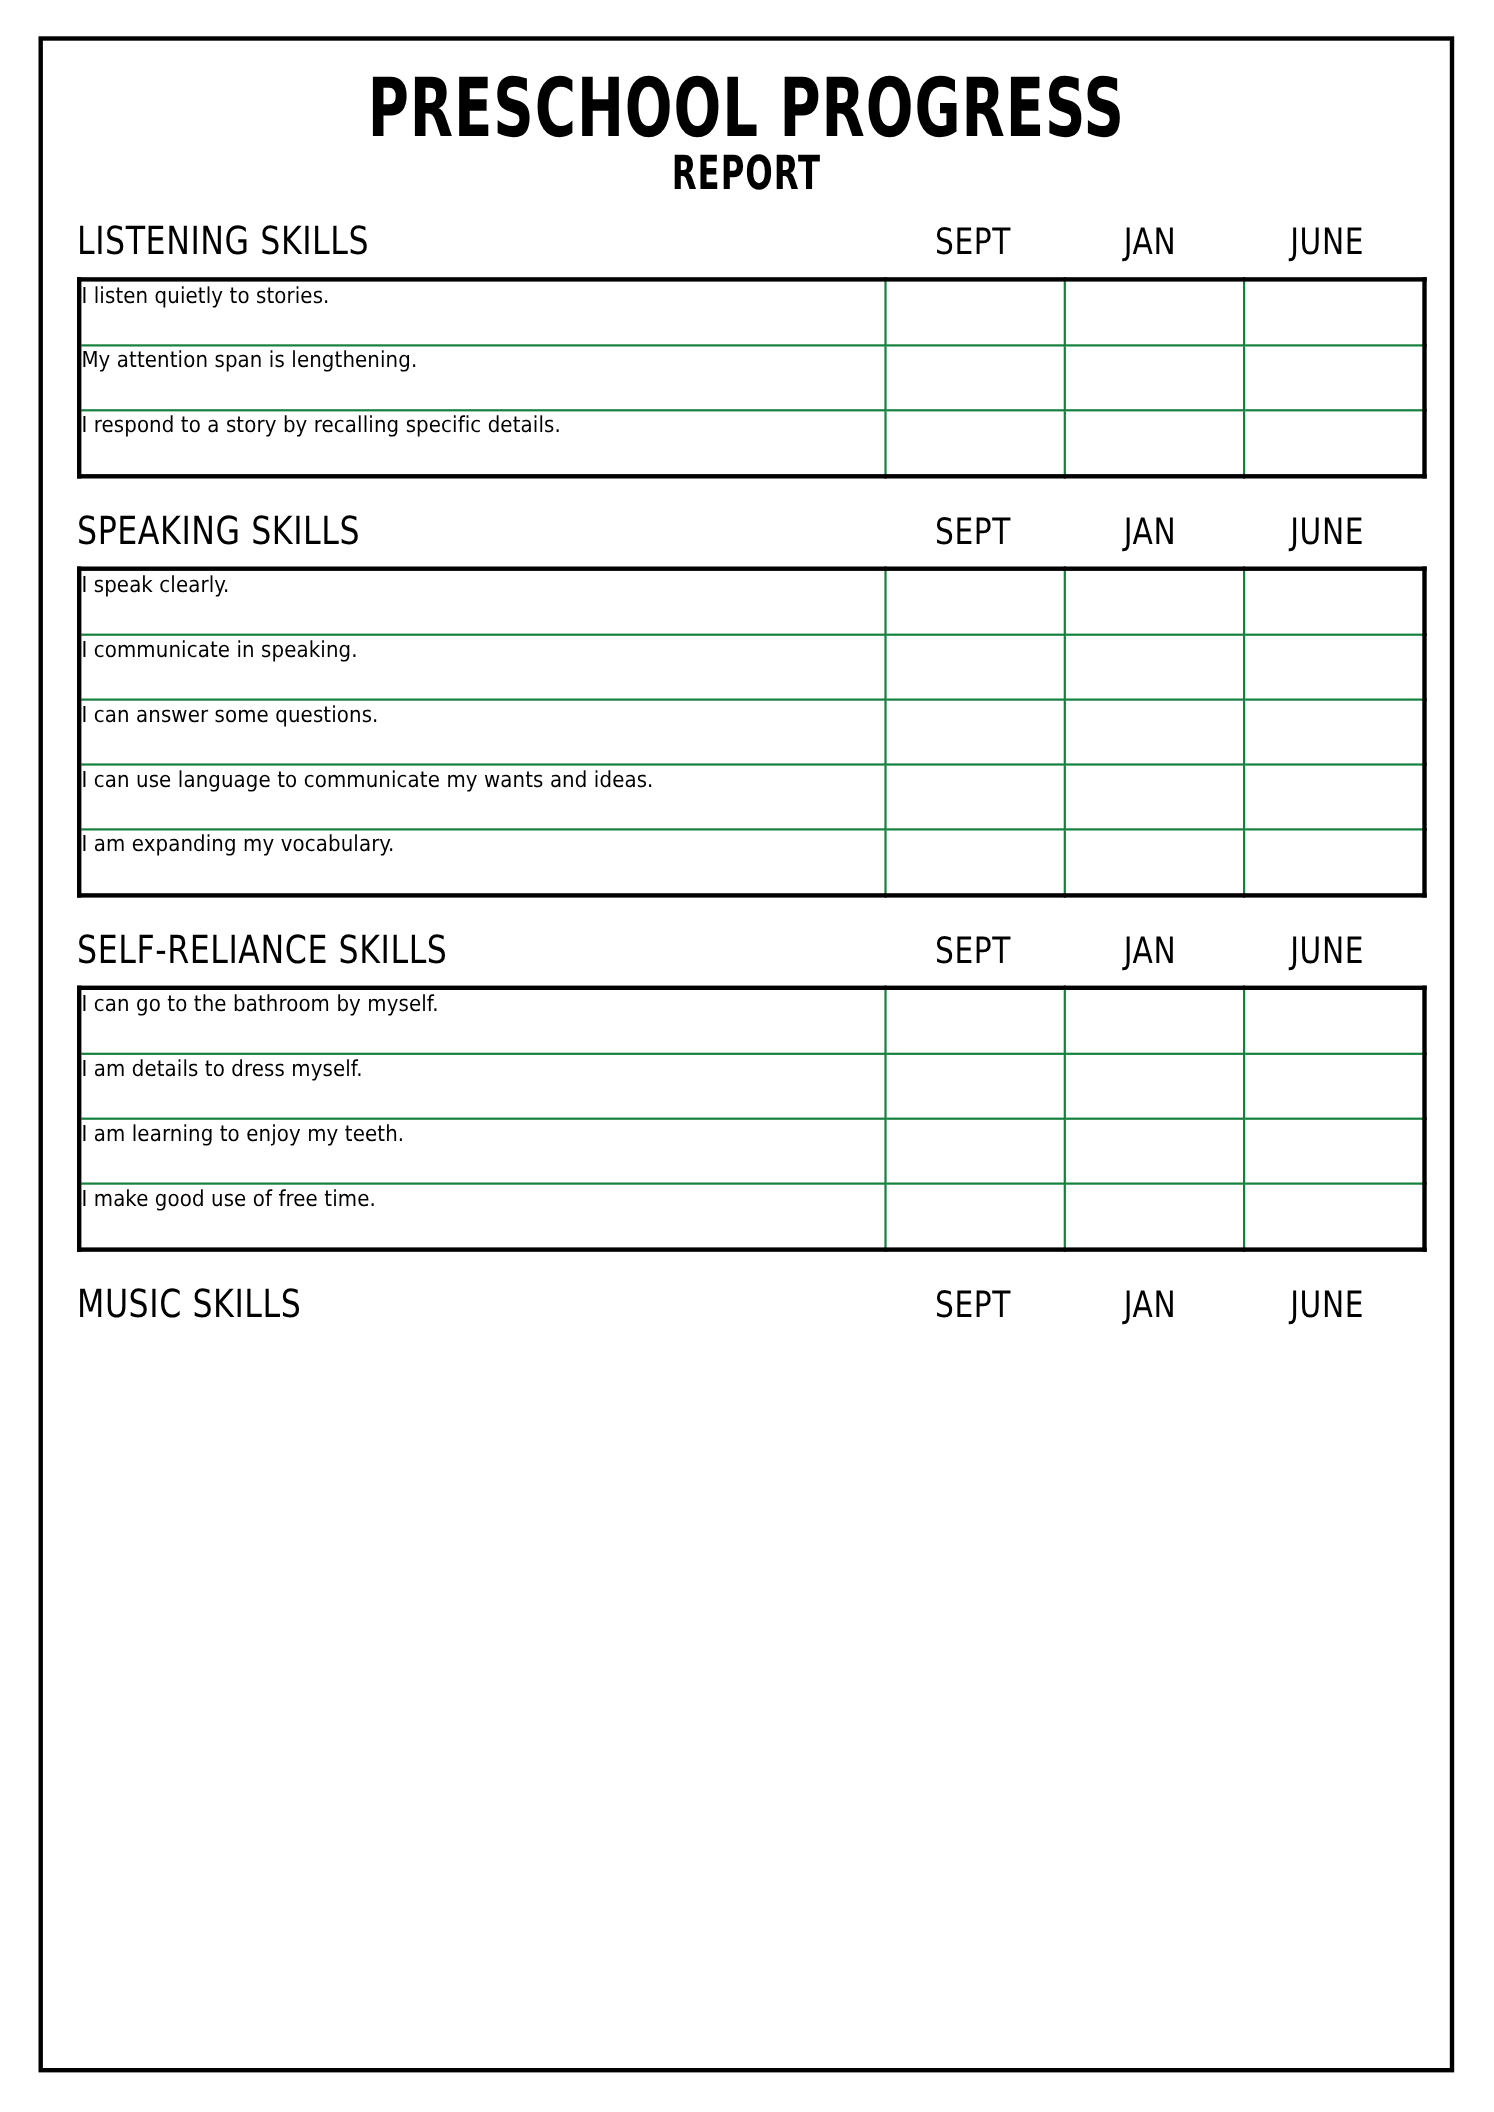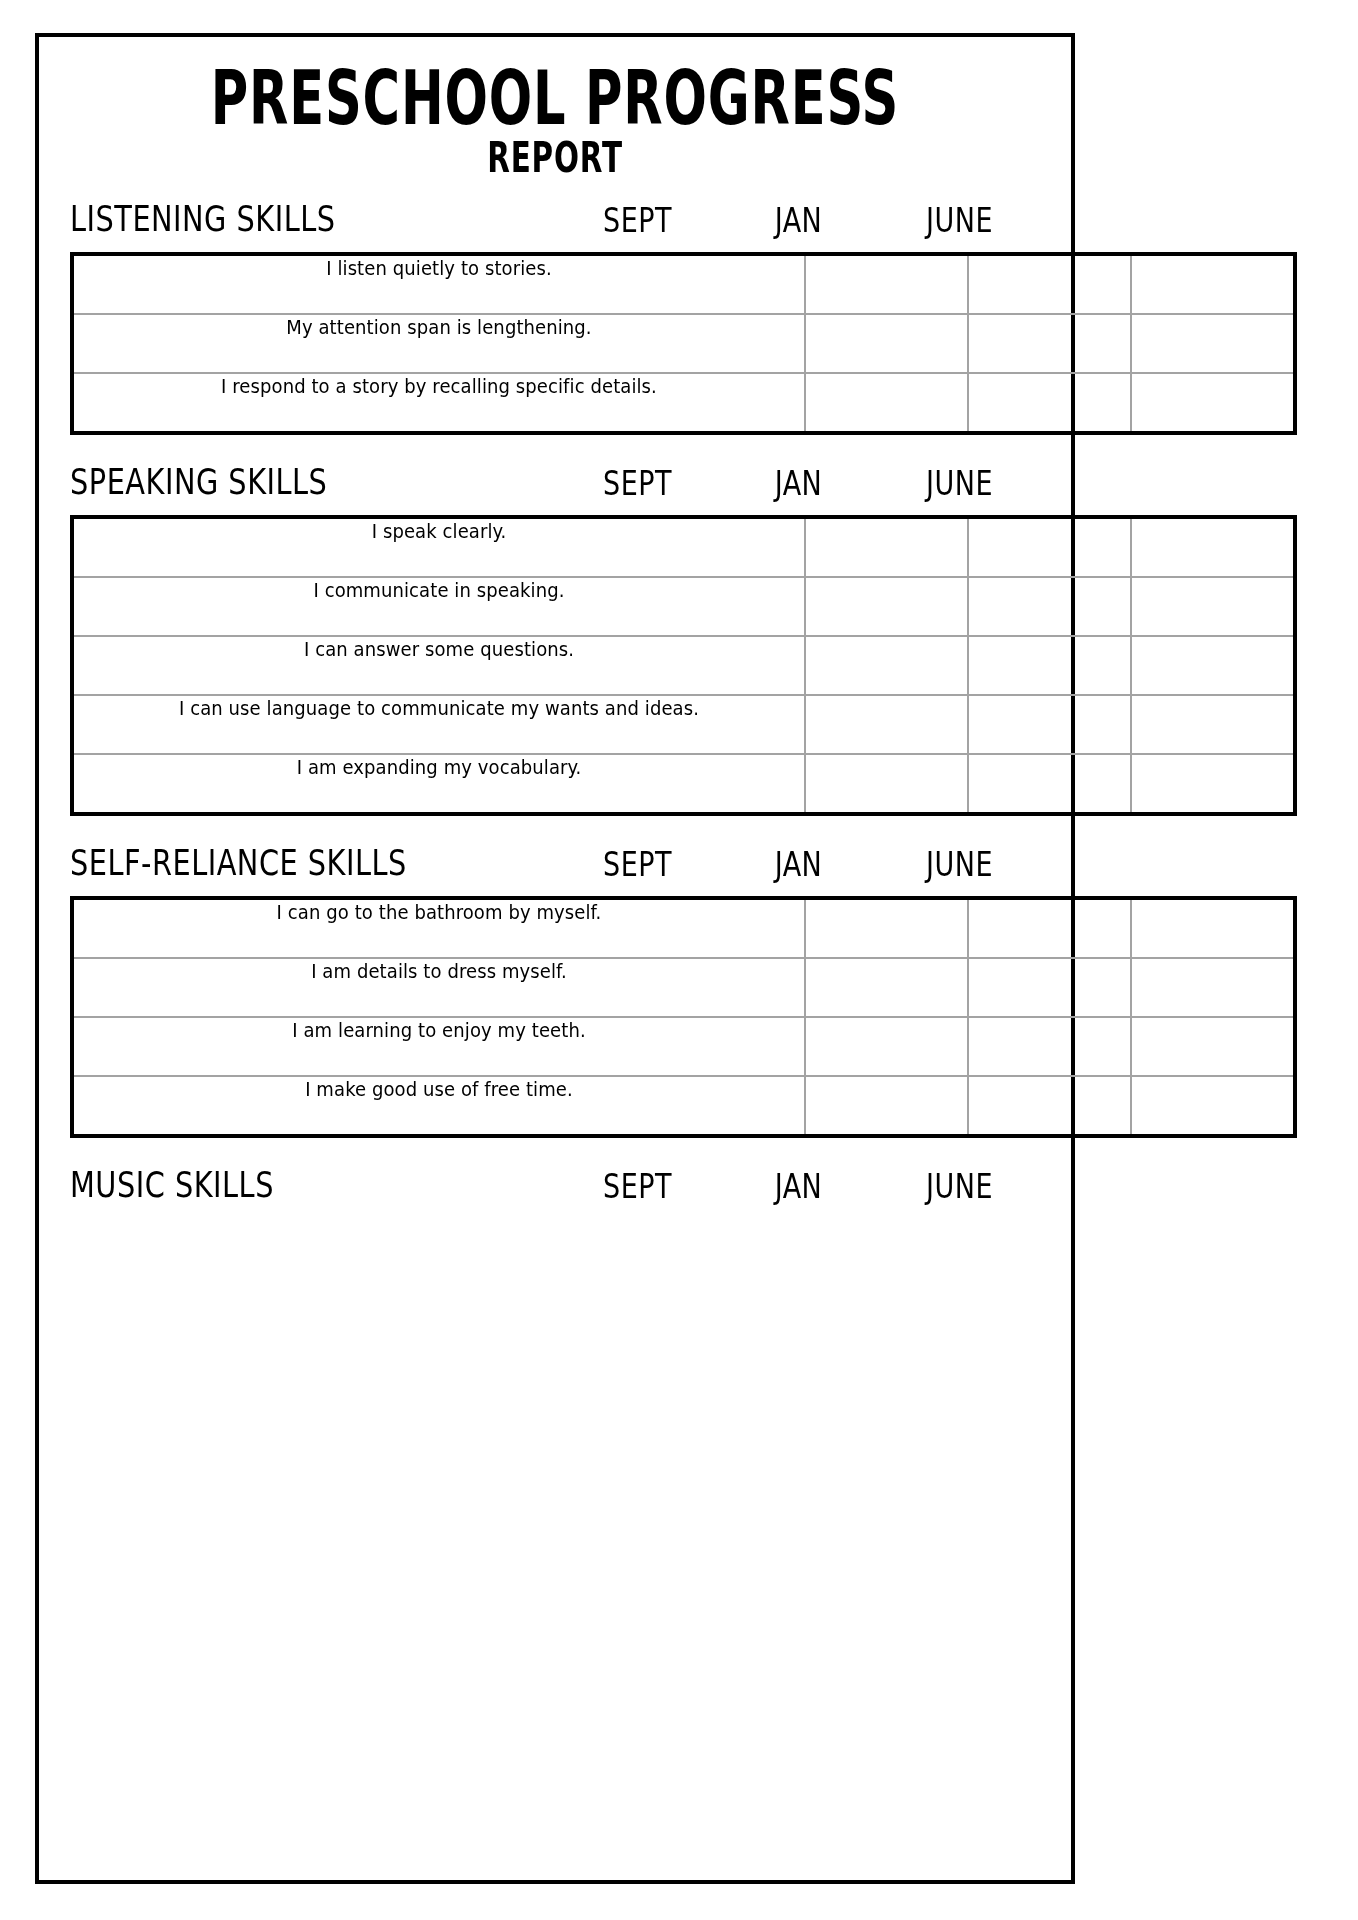--- a/index.html
+++ b/index.html
@@ -13,21 +13,21 @@
     font-family: "DejaVu Sans Condensed", "Liberation Sans Narrow", "Liberation Sans", sans-serif;
     color: #000000;
     overflow: hidden;
   }
 
   
   .page {
     position: absolute;
     left: 35px;
     top: 33px;
-    width: 1040px;
+    width: 1287px;
     height: 1851px;
     border: 4px solid #000;
     box-sizing: border-box;
     text-decoration: underline;
   }
 
   .page-inner {
     position: absolute;
     left: 0;
     top: 0;
@@ -99,24 +99,23 @@
   }
 
   
   table.skills-table {
     width: 100%;
     border-collapse: collapse;
     table-layout: fixed;
     border: 4px solid #000;
   }
   table.skills-table td {
-    border: 2px solid #a3a3a3;
+    border: 2px solid #15803d;
     padding: 0;
     vertical-align: top;
-    text-align: center;
   }
   td.desc {
     width: 730px;
     padding: 9px 0 0 10px;
     height: 57px;
   }
   td.mark {
     width: 161px;
   }
   .desc-text {

